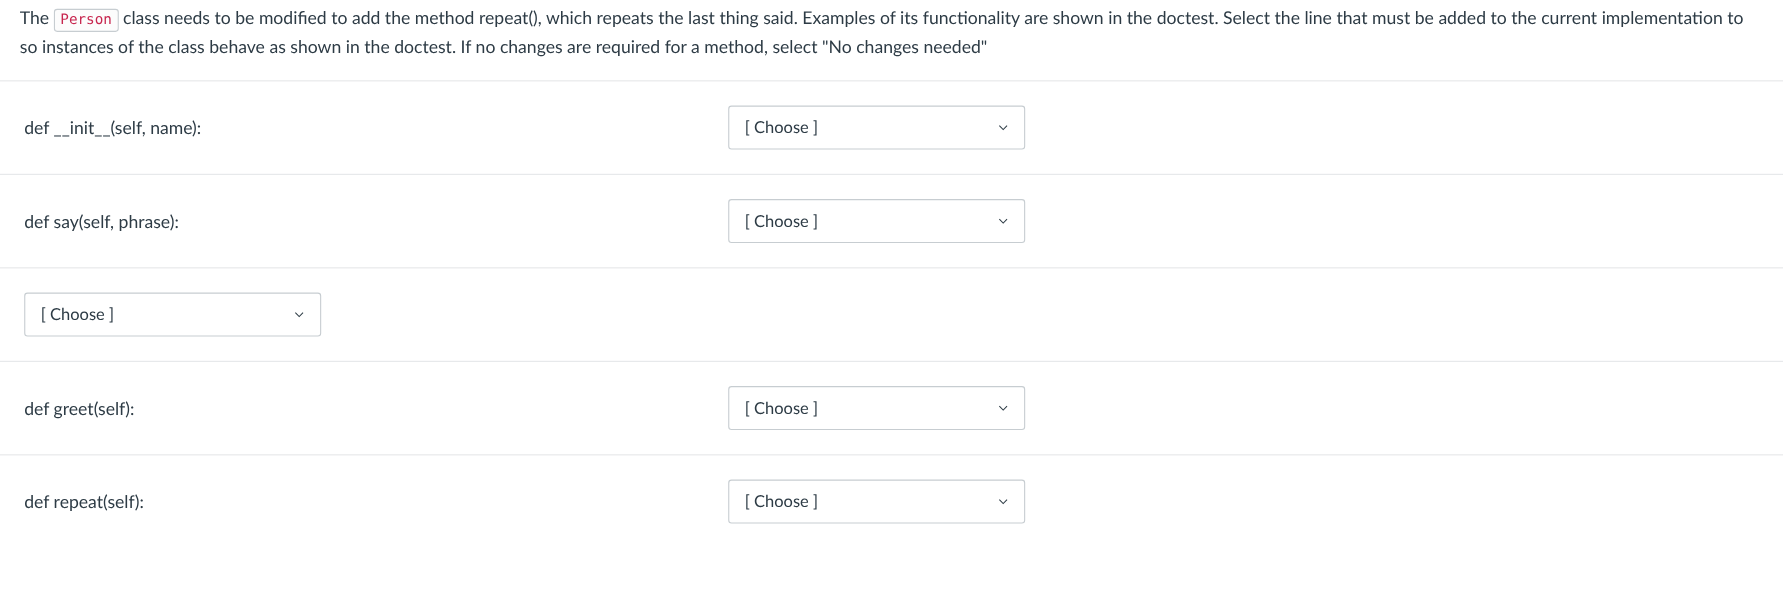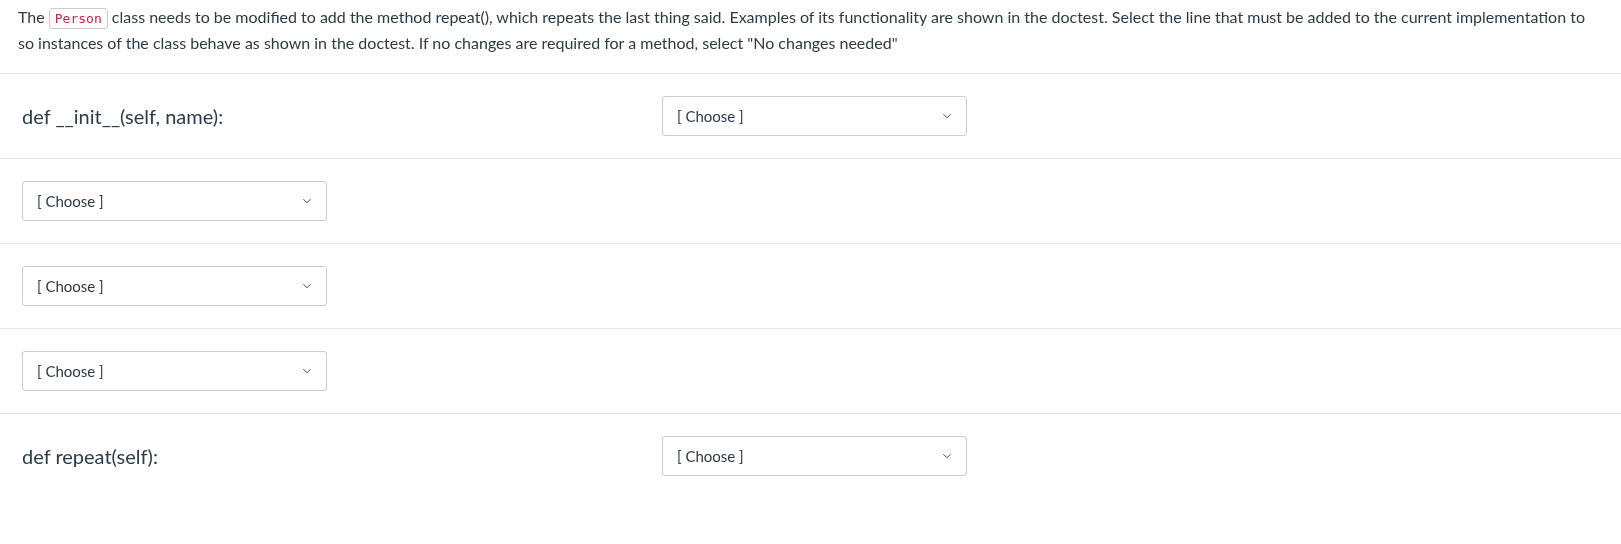--- a/index.html
+++ b/index.html
@@ -42,26 +42,26 @@
       align-items: center;
       border-bottom: 1px solid #e5e7e9;
       padding: 22px 0 22px 22px;
       min-height: 80px;
     }
     .match-row:last-child {
       border-bottom: none;
     }
     .match-label {
       flex: 0 0 640px;
-      font-size: 20px;
+      font-size: 16px;
       color: #2d3b45;
     }
     .dropdown {
       position: relative;
-      width: 305px;
+      width: 270px;
       height: 40px;
       border: 1px solid #c7cdd1;
       border-radius: 3px;
       background: #ffffff;
       display: flex;
       align-items: center;
       padding: 0 36px 0 14px;
       cursor: pointer;
       font-size: 15px;
       color: #2d3b45;
@@ -98,20 +98,21 @@
       <span>[ Choose ]</span>
       <span class="chevron">
         <svg viewBox="0 0 24 24">
             <polyline points="6 9 12 15 18 9"></polyline>
           </svg>
       </span>
     </div>
   </div>
 
   <div class="match-row">
+    <div class="match-label">def say(self, phrase):</div>
     <div class="dropdown">
       <span>[ Choose ]</span>
       <span class="chevron">
         <svg viewBox="0 0 24 24">
             <polyline points="6 9 12 15 18 9"></polyline>
           </svg>
       </span>
     </div>
   </div>
 
@@ -120,20 +121,21 @@
       <span>[ Choose ]</span>
       <span class="chevron">
         <svg viewBox="0 0 24 24">
             <polyline points="6 9 12 15 18 9"></polyline>
           </svg>
       </span>
     </div>
   </div>
 
   <div class="match-row">
+    <div class="match-label">def greet(self):</div>
     <div class="dropdown">
       <span>[ Choose ]</span>
       <span class="chevron">
         <svg viewBox="0 0 24 24">
             <polyline points="6 9 12 15 18 9"></polyline>
           </svg>
       </span>
     </div>
   </div>
 

